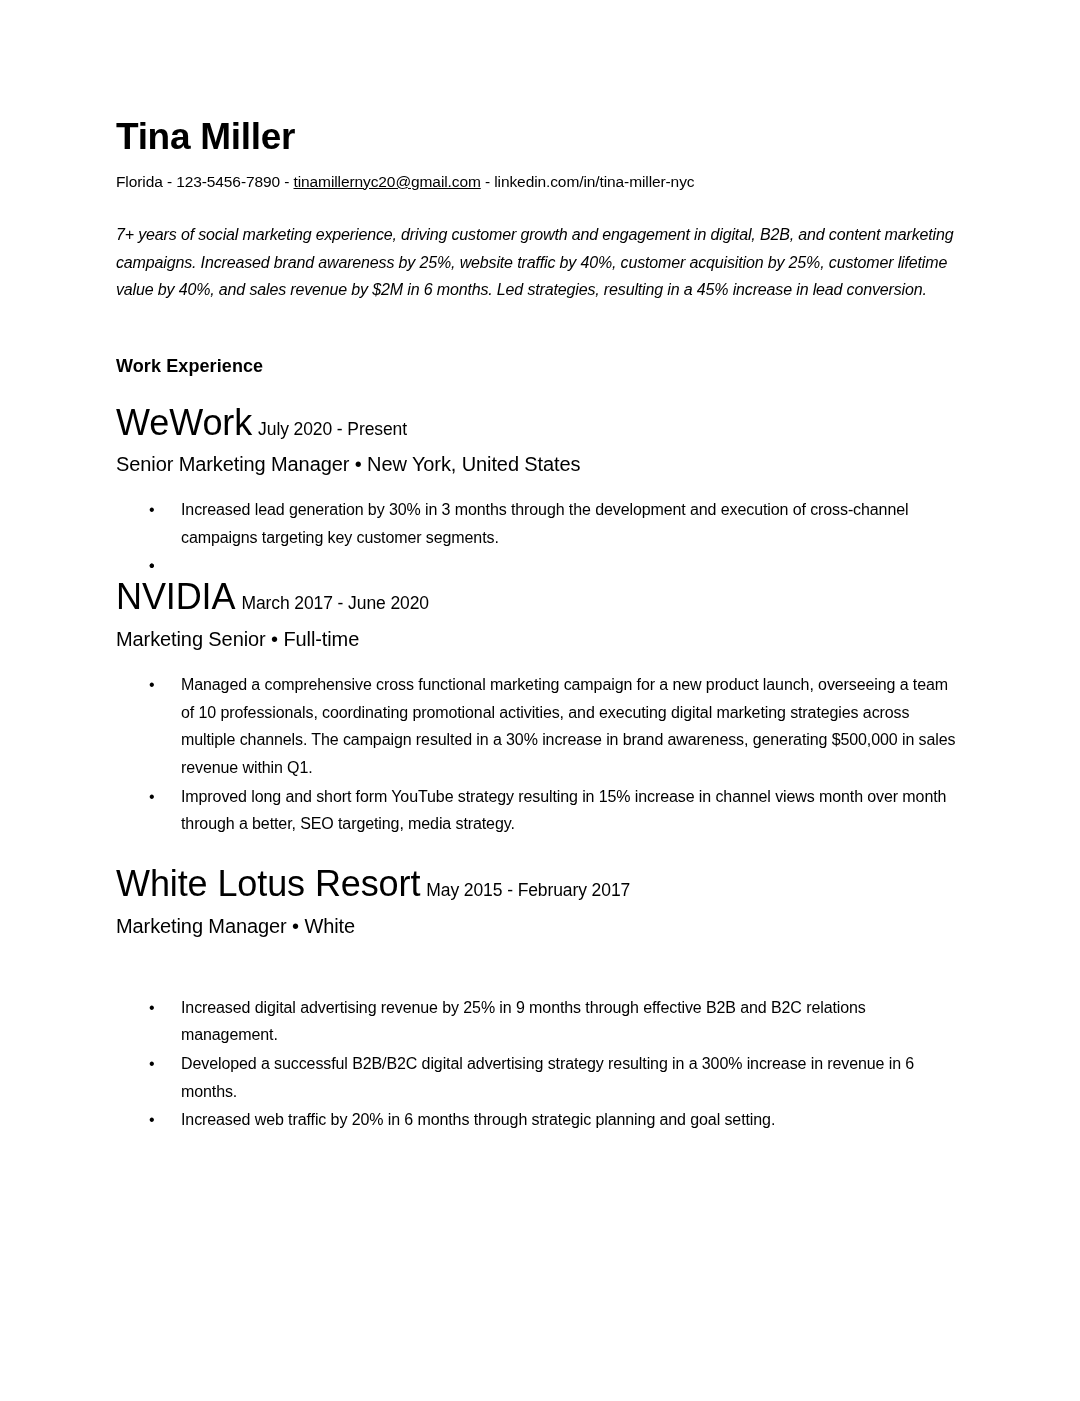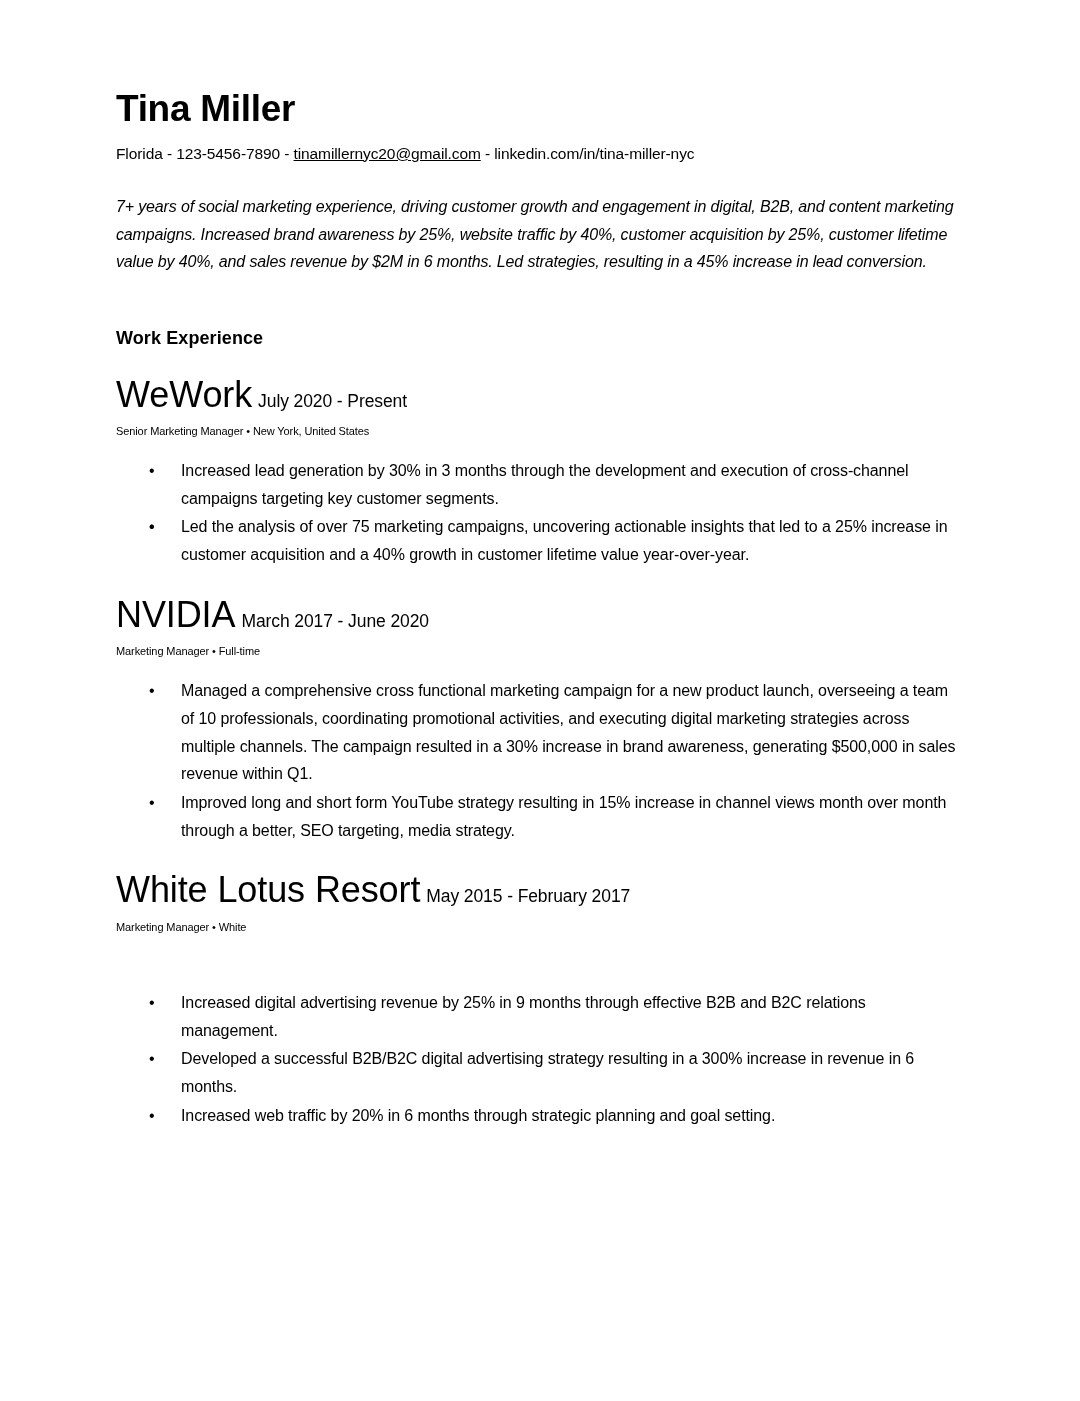--- a/index.html
+++ b/index.html
@@ -9,21 +9,21 @@
     height: 1401px;
     background: #ffffff;
     font-family: "Liberation Sans", sans-serif;
     color: #000000;
     overflow: hidden;
   }
   .page {
     width: 1080px;
     height: 1087px;
     background: #ffffff;
-    padding: 90px 120px 0 116px;
+    padding: 118px 120px 0 116px;
     position: relative;
   }
   .content { width: 845px; }
 
   
   .name {
     font-size: 37px;
     font-weight: bold;
     letter-spacing: -0.3px;
     line-height: 1.05;
@@ -66,21 +66,21 @@
     font-weight: 300;
     letter-spacing: -0.1px;
   }
   .job-dates {
     font-size: 17.5px;
     font-weight: 400;
     letter-spacing: -0.1px;
     margin-left: 6px;
   }
   .job-meta {
-    font-size: 11px;
+    font-size: 20px;
     margin-top: 11px;
     letter-spacing: -0.1px;
   }
 
   ul.bullets {
     list-style: none;
     margin: 0;
     padding: 0;
     margin-top: 20px;
   }
@@ -118,29 +118,29 @@
     <div class="section-heading">Work Experience</div>
 
     <div class="job">
       <div class="job-headline">
         <span class="company">WeWork</span><span class="job-dates">July 2020 - Present</span>
       </div>
       <div class="job-meta">Senior Marketing Manager • New York, United States</div>
       <ul class="bullets">
         <li><span class="marker">•</span><span>Increased lead generation by 30% in 3 months through the development and execution of cross-channel campaigns targeting key customer segments.</span></li>
         <li><span class="marker">•</span></li>
-        <li><span class="marker">•</span><span>Led the analysis of over 75 marketing campaigns, uncovering actionable insights that led to a 25% increase in customer acquisition and a 40% growth in customer lifetime value year-over-year.</span></li>
+        <li><span class="marker">•</span></li>
       </ul>
     </div>
 
     <div class="job">
       <div class="job-headline">
         <span class="company">NVIDIA</span><span class="job-dates">March 2017 - June 2020</span>
       </div>
-      <div class="job-meta">Marketing Manager • Full-time</div>
+      <div class="job-meta">Marketing Senior • Full-time</div>
       <ul class="bullets">
         <li><span class="marker">•</span><span>Managed a comprehensive cross functional marketing campaign for a new product launch, overseeing a team of 10 professionals, coordinating promotional activities, and executing digital marketing strategies across multiple channels. The campaign resulted in a 30% increase in brand awareness, generating $500,000 in sales revenue within Q1.</span></li>
         <li><span class="marker">•</span><span>Improved long and short form YouTube strategy resulting in 15% increase in channel views month over month through a better, SEO targeting, media strategy.</span></li>
       </ul>
     </div>
 
     <div class="job">
       <div class="job-headline">
         <span class="company">White Lotus Resort</span><span class="job-dates">May 2015 - February 2017</span>
       </div>

